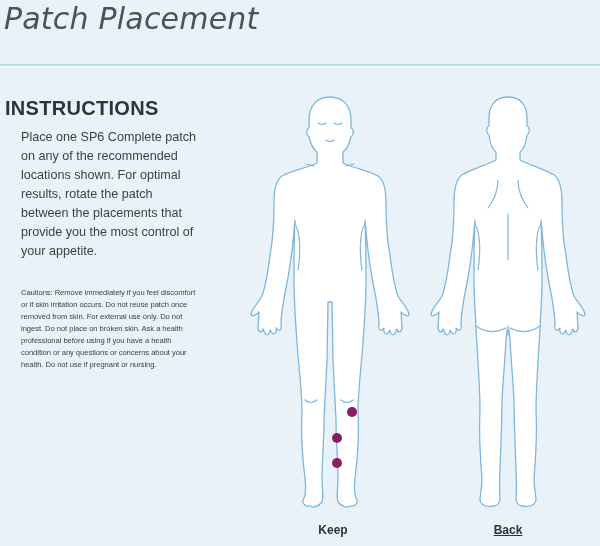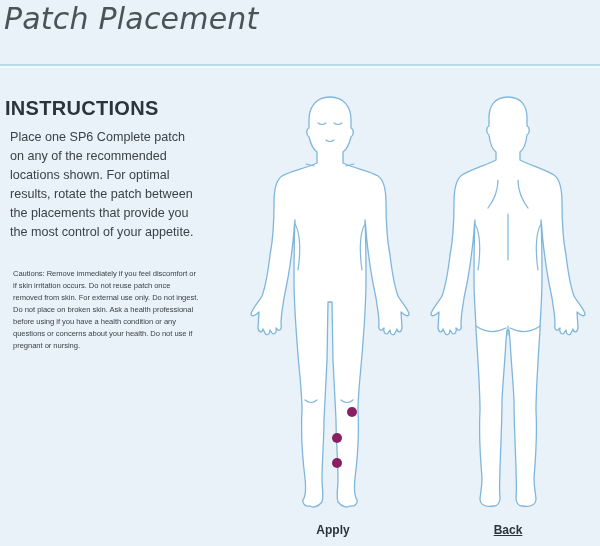--- a/index.html
+++ b/index.html
@@ -22,24 +22,24 @@
     border-bottom:2px solid #f3fbfe;
   }
   .instructions {
     position:absolute; left:5px; top:96px; width:196px;
   }
   .instructions h2 {
     margin:0 0 8px 0; font-size:20px; font-weight:700;
     letter-spacing:0.3px; color:#2a343a; line-height:24px;
   }
   .instructions p.body {
-    margin:0 0 12px 5px; font-size:12.6px; line-height:19px; color:#3a4348;
+    margin:0 0 12px 16px; font-size:12.6px; line-height:19px; color:#3a4348;
   }
   .instructions p.caution {
-    margin:26px 0 0 8px; font-size:7.6px; line-height:12px; color:#3a4348;
+    margin:26px 0 0 16px; font-size:7.6px; line-height:12px; color:#3a4348;
     letter-spacing:-0.05px;
   }
   .figures { position:absolute; left:0; top:0; width:600px; height:546px; }
   .label {
     position:absolute; top:523px; font-size:12px; font-weight:700; color:#2a343a;
     transform:translateX(-50%);
   }
   svg .outline { fill:#ffffff; stroke:#7fb6dc; stroke-width:1.3; stroke-linejoin:round; }
   svg .detail { fill:none; stroke:#7fb6dc; stroke-width:1.2; stroke-linecap:round; }
   svg .dot { fill:#8a1e62; }
@@ -208,14 +208,14 @@
 
     <path class="detail" d="M475,224 C480,232 481,250 478,270"></path>
     <path class="detail" d="M541,224 C536,232 535,250 538,270"></path>
 
     <path class="detail" d="M476,326 Q490,336 506,328"></path>
     <path class="detail" d="M510,328 Q526,336 540,326"></path>
     <path class="detail" d="M508,326 L508,335"></path>
   </g>
 </svg>
 
-<div class="label" style="left:333px;">Apply</div>
+<div class="label" style="left:333px;">Keep</div>
 <div class="label" style="left:508px;text-decoration:underline;">Back</div>
 
 </body></html>

